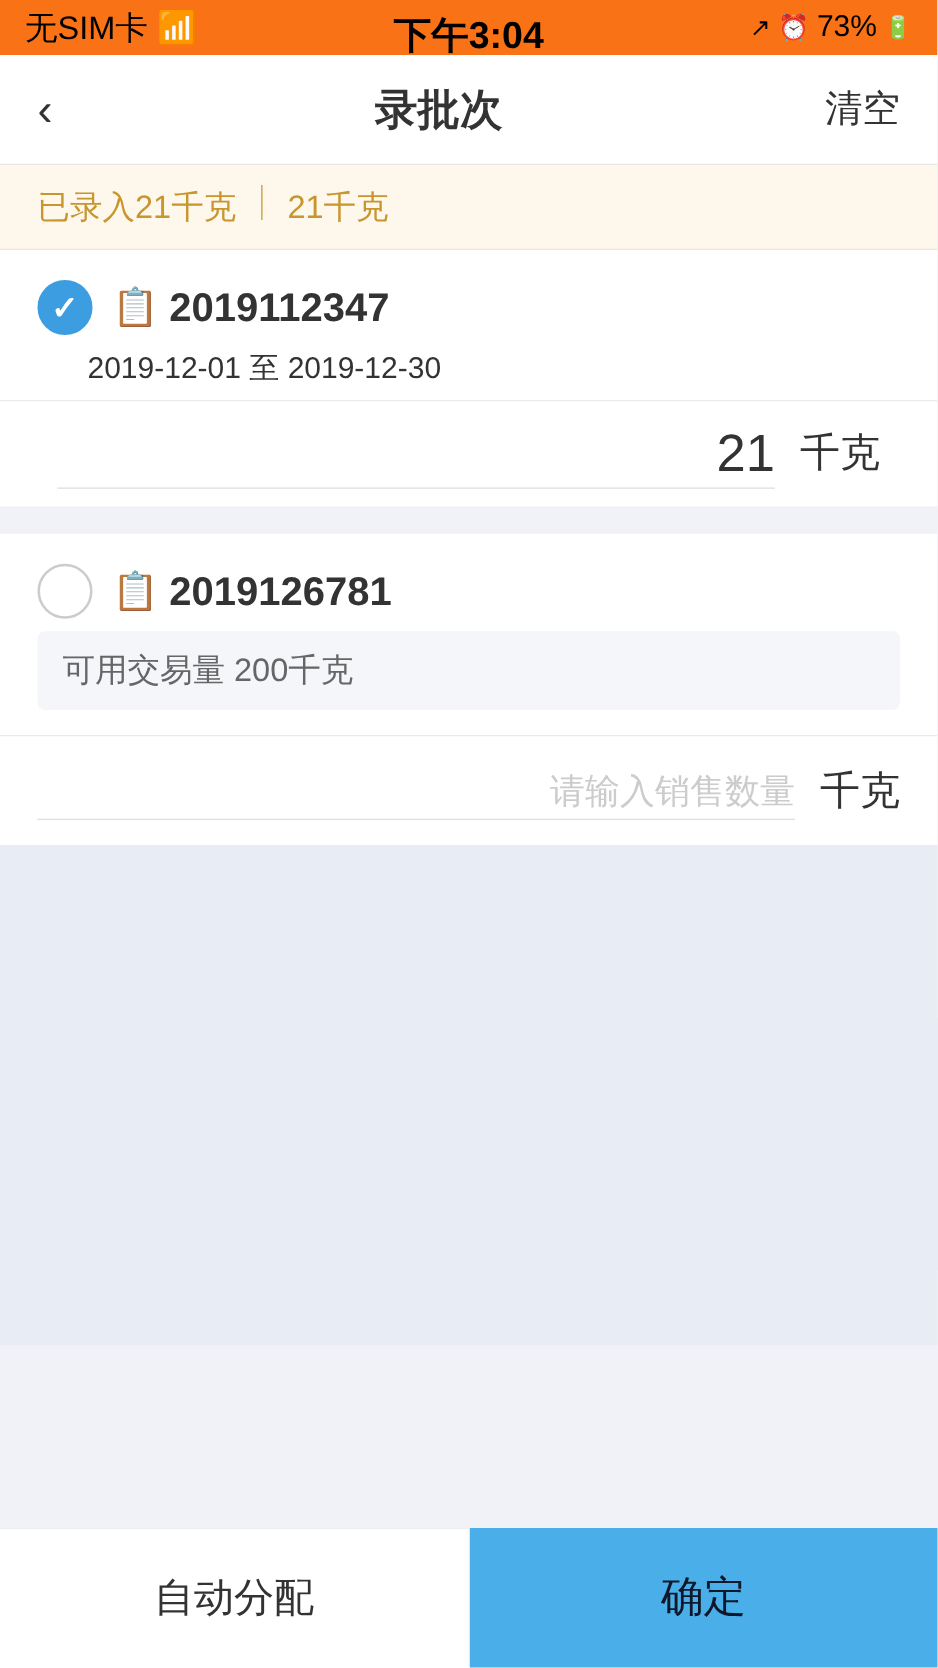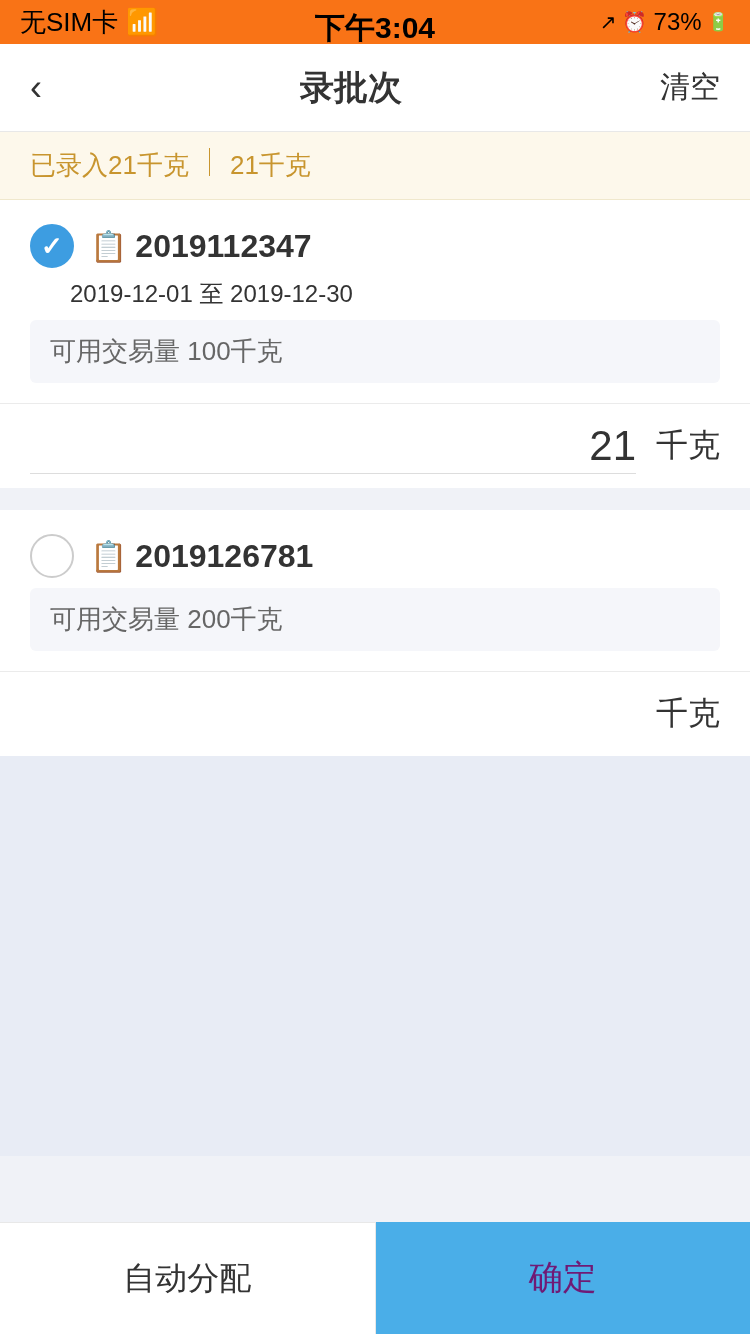--- a/index.html
+++ b/index.html
@@ -153,21 +153,21 @@
       font-size: 26px;
       color: #666;
     }
 
     
     .qty-row {
       background: #fff;
       display: flex;
       align-items: center;
       justify-content: flex-end;
-      padding: 18px 30px;
+      padding: 18px 46px;
       gap: 20px;
       border-top: 1px solid #ebebeb;
     }
     .qty-input {
       border: none;
       outline: none;
       font-size: 36px;
       color: #333;
       text-align: right;
       flex: 1;
@@ -262,21 +262,21 @@
       justify-content: center;
       cursor: pointer;
       border-top: 1px solid #e8e8e8;
       border-right: 1px solid #e8e8e8;
     }
     .btn-confirm {
       flex: 1;
       background: #4aaee8;
       border: none;
       font-size: 34px;
-      color: #701a75;
+      color: #0f172a;
       display: flex;
       align-items: center;
       justify-content: center;
       cursor: pointer;
     }
   </style>
 </head>
 <body>
 
 <div class="status-bar">
@@ -307,21 +307,20 @@
 
 <div class="batch-item">
   <div class="batch-header">
     <div class="radio-circle checked"></div>
     <div class="batch-id-row">
       <span class="batch-icon">📋</span>
       <span class="batch-id">2019112347</span>
     </div>
   </div>
   <div class="batch-date-row">2019-12-01 至 2019-12-30</div>
-  <div class="batch-avail-row">可用交易量 100千克</div>
 
   <div class="qty-row">
     <div class="qty-underline">
       <span class="qty-value">21</span>
     </div>
     <span class="qty-unit">千克</span>
   </div>
 </div>
 
 <div class="section-divider"></div>
@@ -330,20 +329,23 @@
   <div class="batch-header">
     <div class="radio-circle"></div>
     <div class="batch-id-row">
       <span class="batch-icon">📋</span>
       <span class="batch-id">2019126781</span>
     </div>
   </div>
   <div class="batch-avail-row">可用交易量 200千克</div>
 
   <div class="input-area-row">
+    <div class="input-underline">
+      <input type="text" class="qty-input" placeholder="请输入销售数量" style="">
+    </div>
     <span class="input-unit">千克</span>
   </div>
 </div>
 
 <div class="empty-area"></div>
 
 <div style="height:100px;"></div>
 
 <div class="bottom-bar">
   <button class="btn-auto">自动分配</button>

